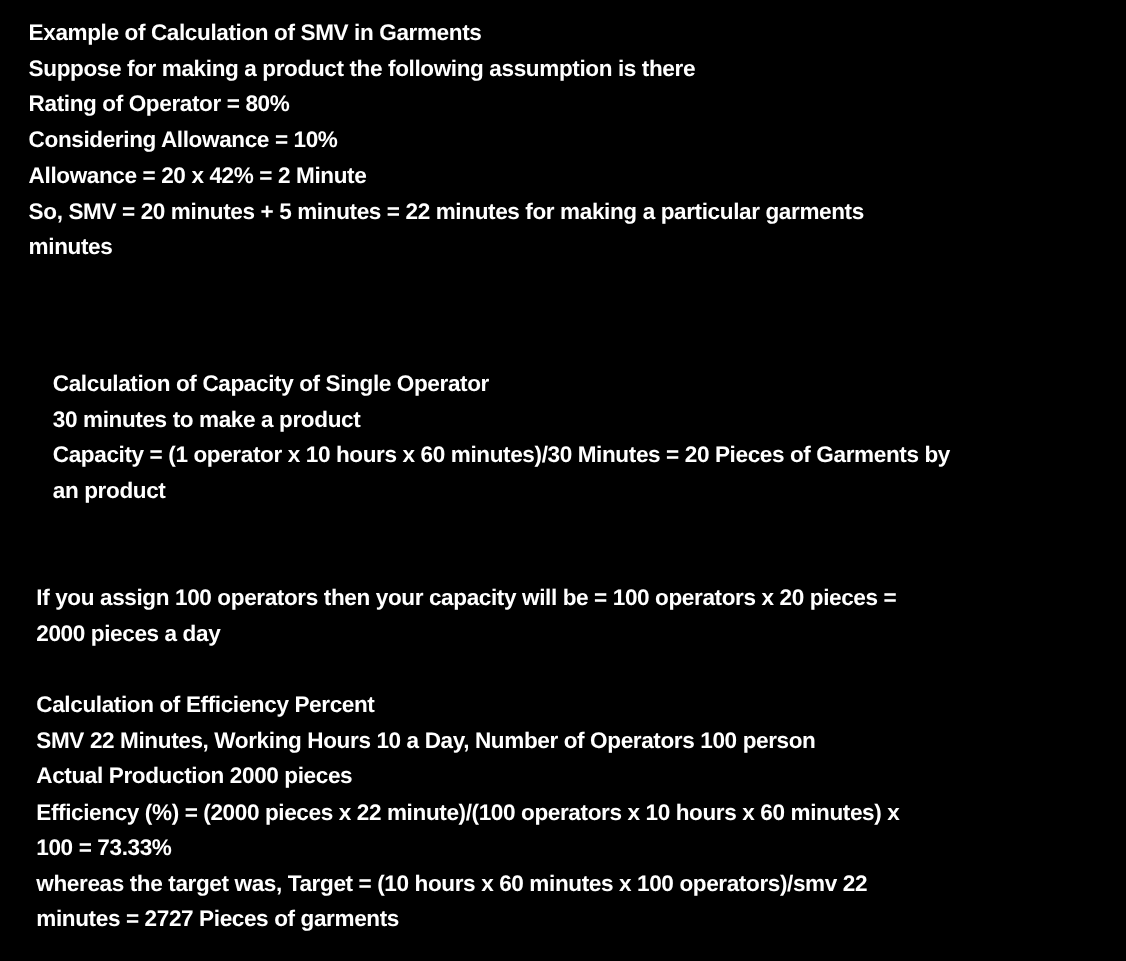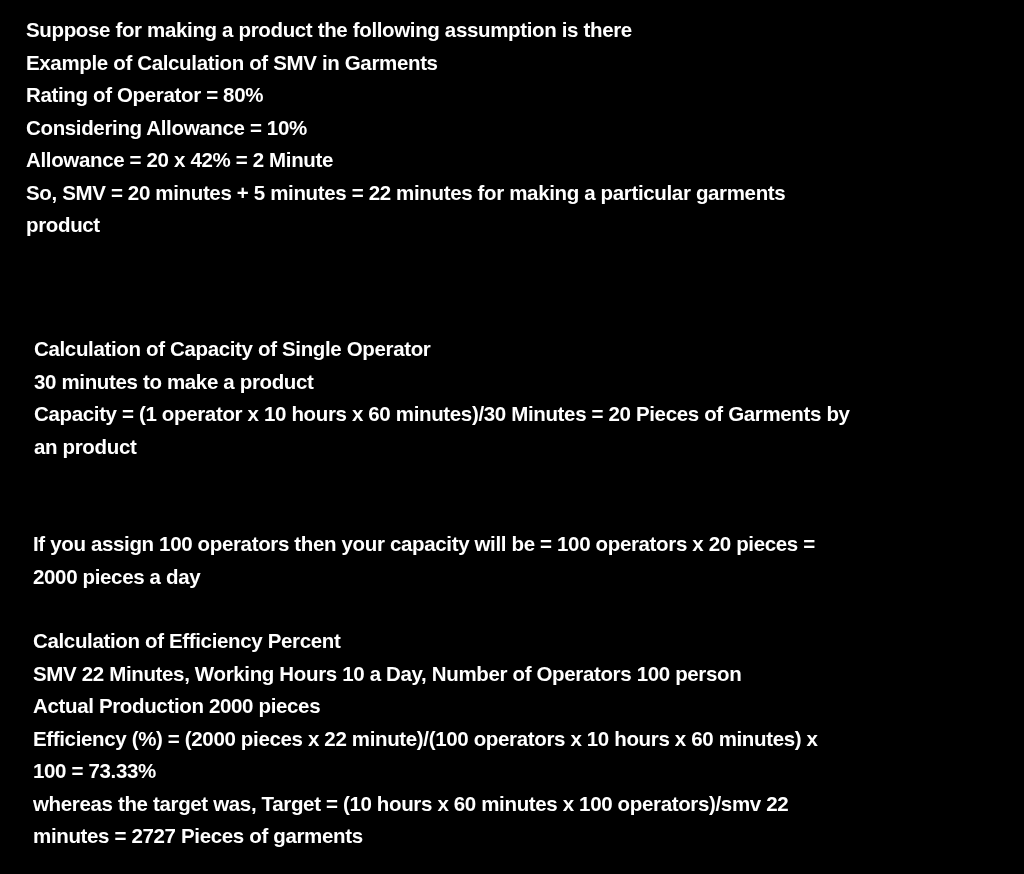--- a/index.html
+++ b/index.html
@@ -21,35 +21,35 @@
       font-size: 20.5px;
       line-height: 32.5px;
       letter-spacing: -0.35px;
       white-space: nowrap;
     }
     .line {
       display: block;
       height: 32.5px;
     }
     #block-smv { left: 26px; top: 14px; }
-    #block-capacity { left: 34px; top: 333px; }
+    #block-capacity { left: 48px; top: 333px; }
     #block-assign { left: 33px; top: 528px; }
     #block-efficiency { left: 33px; top: 625px; }
   </style>
 </head>
 <body>
 
 <div id="block-smv" class="block">
+  <span class="line">Example of Calculation of SMV in Garments</span>
   <span class="line">Suppose for making a product the following assumption is there</span>
-  <span class="line">Example of Calculation of SMV in Garments</span>
   <span class="line">Rating of Operator = 80%</span>
   <span class="line">Considering Allowance = 10%</span>
   <span class="line">Allowance = 20 x 42% = 2 Minute</span>
   <span class="line">So, SMV = 20 minutes + 5 minutes = 22 minutes for making a particular garments</span>
-  <span class="line">product</span>
+  <span class="line">minutes</span>
 </div>
 
 <div id="block-capacity" class="block">
   <span class="line">Calculation of Capacity of Single Operator</span>
   <span class="line">30 minutes to make a product</span>
   <span class="line">Capacity = (1 operator x 10 hours x 60 minutes)/30 Minutes = 20 Pieces of Garments by</span>
   <span class="line">an product</span>
 </div>
 
 <div id="block-assign" class="block">

